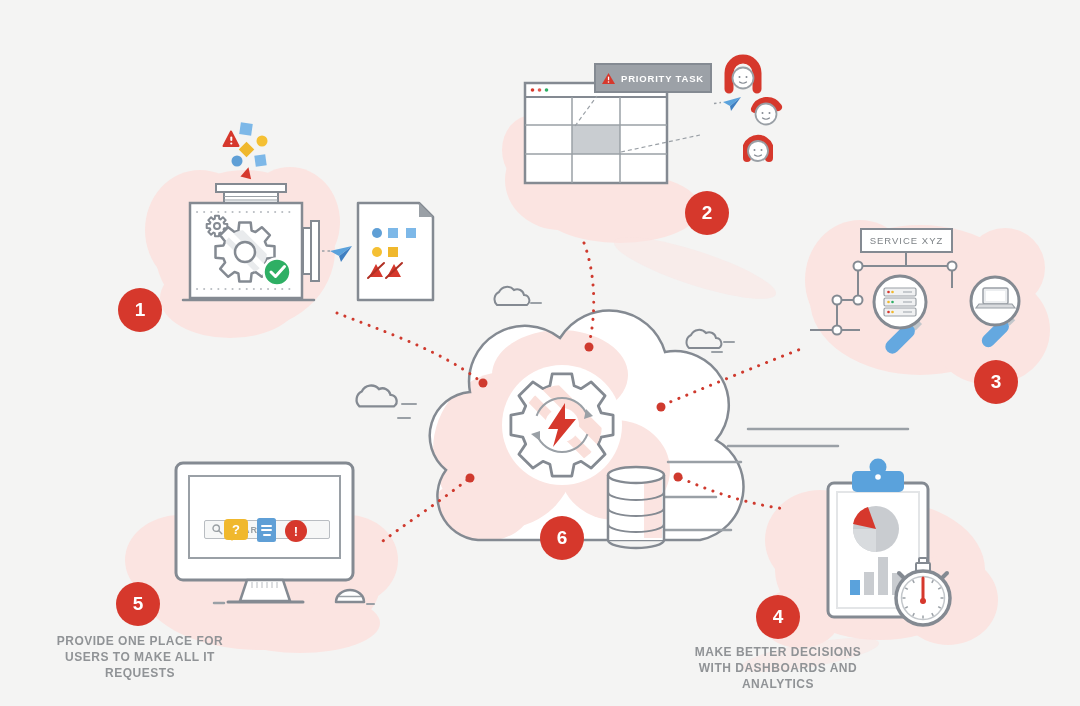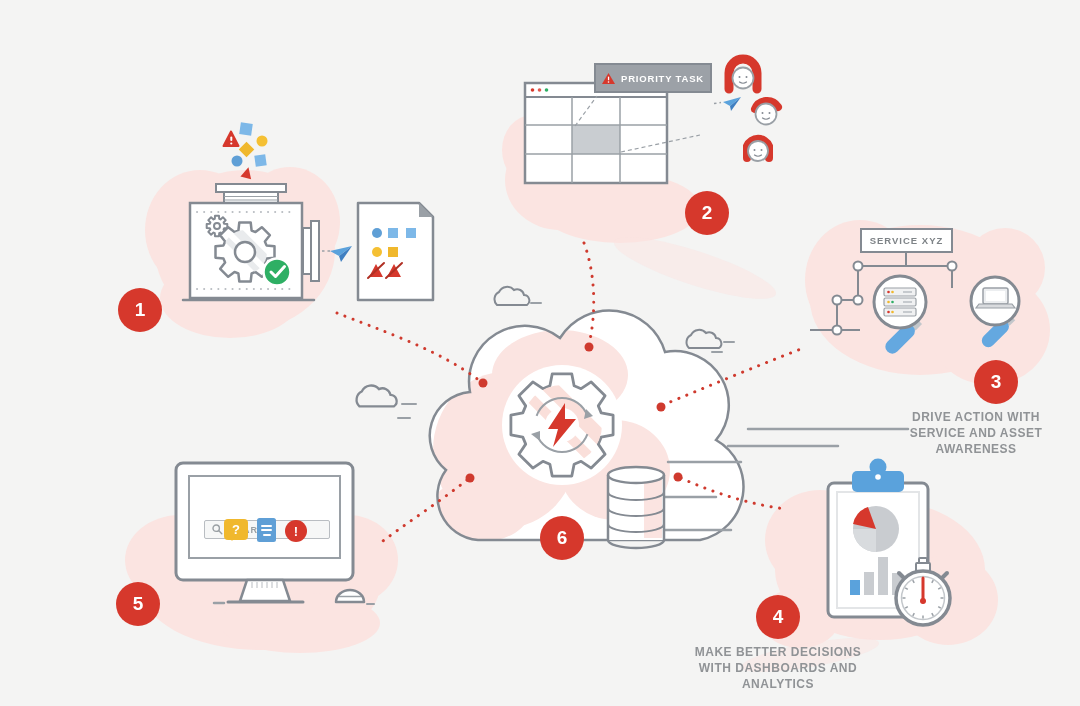--- a/index.html
+++ b/index.html
@@ -10,21 +10,21 @@
   .badge{width:44px;height:44px;border-radius:50%;background:#d6382c;color:#fff;
          display:flex;align-items:center;justify-content:center;font-size:19px;font-weight:bold;}
   .step-label{color:#909396;font-weight:bold;font-size:12px;letter-spacing:.5px;
               line-height:1.32;text-align:center;}
   .popup{border:2px solid #848a92;background:#fff;}
   .popup-header{height:26px;background:#9ca1a7;display:flex;align-items:center;justify-content:center;
                 gap:6px;color:#fff;font-size:9.5px;font-weight:bold;letter-spacing:.8px;}
   .popup-body{padding:9px 5px 11px;color:#84888c;font-size:10px;font-weight:bold;
               letter-spacing:.6px;line-height:1.45;text-align:center;}
   .service-box{border:2px solid #848a92;background:#fff;display:flex;align-items:center;
-               justify-content:center;color:#7e8387;font-size:9.5px;font-weight:bold;letter-spacing:1px;}
+               justify-content:center;color:#7e8387;font-size:9.5px;font-weight:normal;letter-spacing:1px;}
   .search-bar{border:1.5px solid #b9bdc2;background:#f6f7f7;border-radius:2px;display:flex;
               align-items:center;gap:6px;padding-left:7px;color:#9aa0a4;font-size:9px;
               font-weight:bold;letter-spacing:1px;}
   .q-bubble{width:24px;height:21px;background:#f0b82d;border-radius:4px;color:#fff;display:flex;
             align-items:center;justify-content:center;font-size:13px;font-weight:bold;}
   .q-bubble:after{content:"";position:absolute;left:4px;bottom:-5px;border:4px solid transparent;
                   border-top:6px solid #f0b82d;}
   .doc-icon{width:19px;height:24px;background:#5f9fd6;border-radius:2.5px;display:flex;
             flex-direction:column;align-items:center;justify-content:center;gap:2.5px;}
   .doc-icon .bar{display:block;height:2px;border-radius:1px;background:#fff;}
@@ -409,16 +409,16 @@
 <div class="abs badge" style="left:756px;top:595px;">
       <span>4</span>
     </div>
 <div class="abs badge" style="left:116px;top:582px;">
       <span>5</span>
     </div>
 <div class="abs badge" style="left:540px;top:516px;">
       <span>6</span>
     </div>
 
-<div class="abs step-label" style="left:898px;top:410px;width:156px;">DRIVE ACTION WITH SERVICE AND ASSET AWARENESS</div>
 <div class="abs step-label" style="left:686px;top:645px;width:184px;">MAKE BETTER DECISIONS WITH DASHBOARDS AND ANALYTICS</div>
+<div class="abs step-label" style="left:53px;top:634px;width:174px;">PROVIDE ONE PLACE FOR USERS TO MAKE ALL IT REQUESTS</div>
 
 </div>
 
 </body></html>

